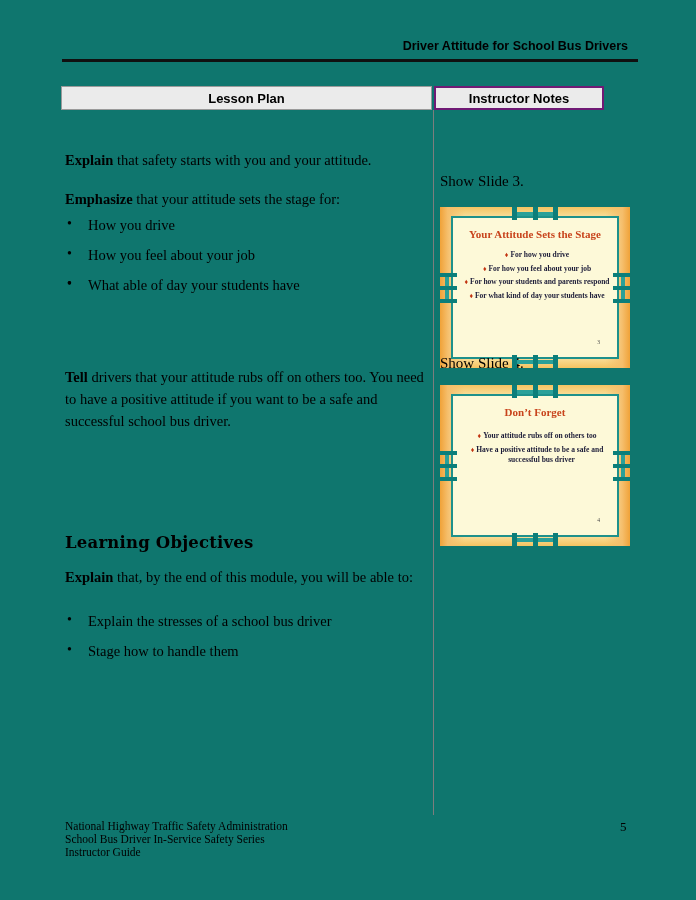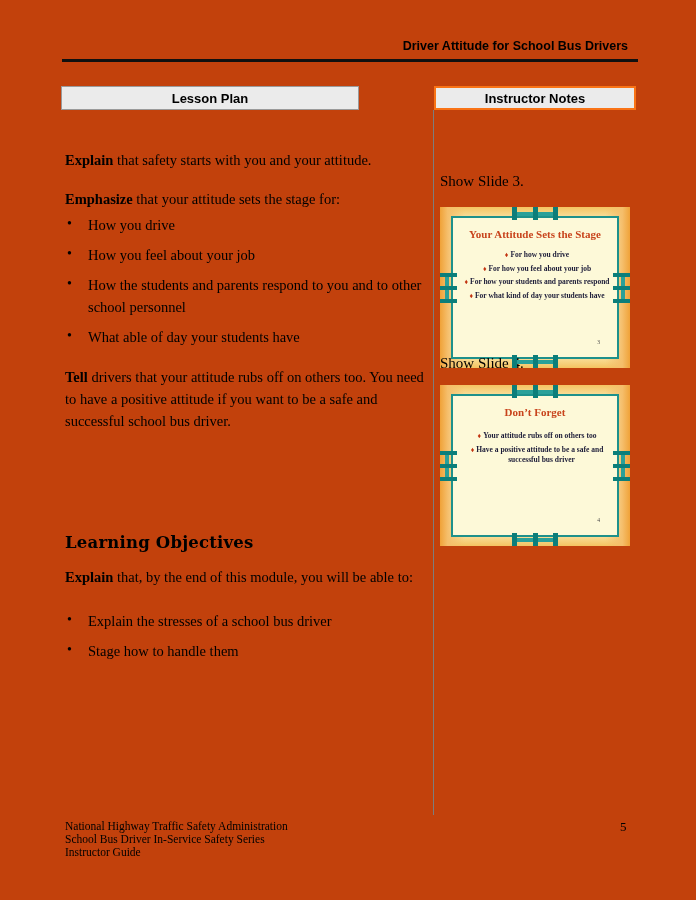--- a/index.html
+++ b/index.html
@@ -1,29 +1,29 @@
 <!DOCTYPE html>
 <html><head>
 <meta charset="utf-8">
 <style>
   html,body{margin:0;padding:0;background:#fff;}
-  .page{position:relative;width:696px;height:900px;background:#c2410c;overflow:hidden;
+  .page{position:relative;width:696px;height:900px;background:#0f766e;overflow:hidden;
         font-family:"Liberation Serif",serif;color:#000;}
 
   
   .header-title{position:absolute;top:39px;right:68px;font-family:"Liberation Sans",sans-serif;
                 font-weight:bold;font-size:12.5px;color:#000;}
   .header-rule{position:absolute;left:62px;top:59px;width:576px;height:3px;background:#101010;}
 
   
   .colhead{position:absolute;top:86px;height:24px;box-sizing:border-box;background:#EBEBEB;
            font-family:"Liberation Sans",sans-serif;font-weight:bold;font-size:13px;
            display:flex;align-items:center;justify-content:center;}
-  .colhead.lesson{left:61px;width:298px;border:1px solid #9a9a9a;}
-  .colhead.notes{left:434px;width:202px;border:2px solid #f97316;}
+  .colhead.lesson{left:61px;width:371px;border:1px solid #9a9a9a;}
+  .colhead.notes{left:434px;width:170px;border:2px solid #701a75;}
   .divider{position:absolute;left:433px;top:110px;width:1px;height:705px;background:#7d7d7d;}
 
   
   .h-slab{position:absolute;left:65px;margin:0;font-family:"DejaVu Serif",serif;
           font-weight:bold;font-size:16.5px;letter-spacing:.2px;color:#000;}
   .body-p{position:absolute;left:65px;width:372px;margin:0;font-size:14.5px;line-height:22px;}
   .lead{font-weight:bold;}
   ul.plan{position:absolute;left:65px;width:372px;margin:0;padding:0;list-style:none;}
   ul.plan li{position:relative;padding-left:23px;font-size:14.5px;line-height:22px;margin-bottom:8px;}
   ul.plan .dot{position:absolute;left:2px;top:-1px;font-size:14px;}
@@ -77,21 +77,21 @@
   <div class="divider"></div>
 
 
   <p class="body-p" style="top:149px;"><span class="lead">Explain</span><span> that safety starts with you and your attitude.</span></p>
 
   <p class="body-p" style="top:188px;"><span class="lead">Emphasize</span><span> that your attitude sets the stage for:</span></p>
 
   <ul class="plan" style="top:214px;">
     <li><span class="dot">•</span><span>How you drive</span></li>
     <li><span class="dot">•</span><span>How you feel about your job</span></li>
-    <li><span class="dot">•</span><span>How the students and parents respond to you and to other school personnel</span></li>
+    <li><span class="dot">•</span></li>
     <li><span class="dot">•</span><span>What able of day your students have</span></li>
   </ul>
 
   <p class="body-p" style="top:366px;"><span class="lead">Tell</span><span> drivers that your attitude rubs off on others too. You need to have a positive attitude if you want to be a safe and successful school bus driver.</span></p>
 
   <h2 class="h-slab" style="top:533px;">Learning Objectives</h2>
 
   <p class="body-p" style="top:566px;"><span class="lead">Explain</span><span> that, by the end of this module, you will be able to:</span></p>
 
   <ul class="plan" style="top:610px;">

